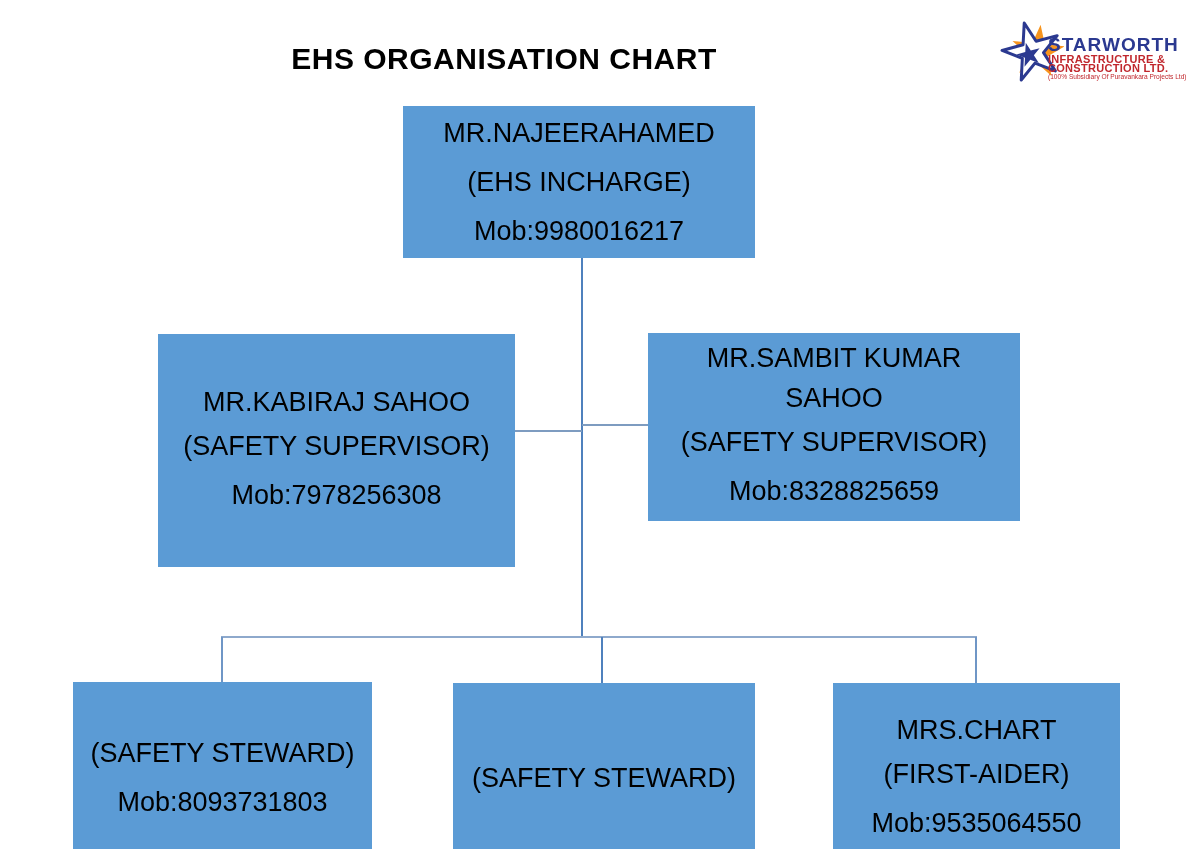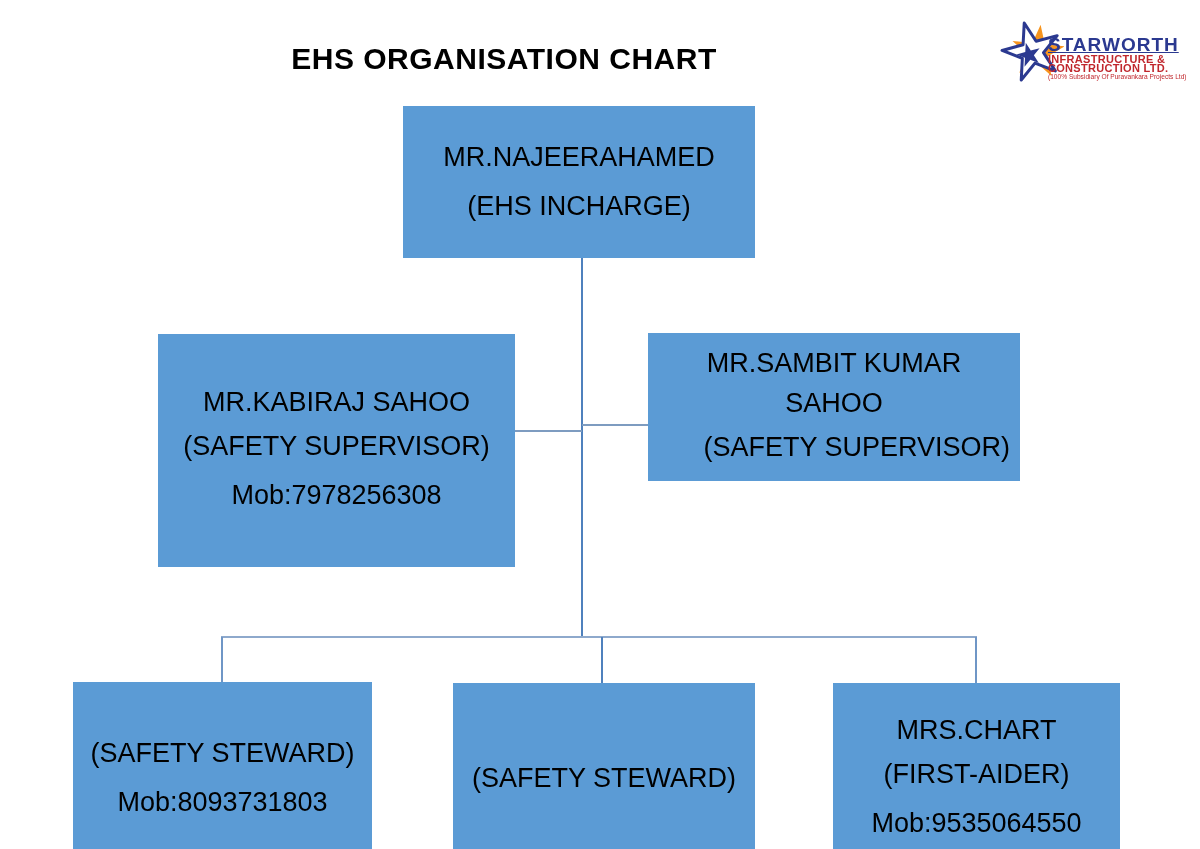--- a/index.html
+++ b/index.html
@@ -18,21 +18,21 @@
     font-weight:bold;
     letter-spacing:0.5px;
     color:#000000;
   }
   
   .logo { position:absolute; top:18px; left:1000px; width:190px; height:66px; }
   .logo-star { position:absolute; left:0; top:2px; width:64px; height:64px; }
   .logo-text { position:absolute; left:48px; top:16px; width:142px; }
   .logo-name {
     font-size:19px; font-weight:bold; letter-spacing:1px;
-    color:#2B3990; line-height:21px;text-decoration:underline;
+    color:#2B3990; line-height:21px;
   }
   .logo-tagline {
     font-size:11px; font-weight:bold; letter-spacing:0.3px;
     color:#C0272D; line-height:9px;
   }
   .logo-subtext {
     font-size:6.6px; color:#C0272D; line-height:8px;
   }
   
   .org-box {
@@ -44,21 +44,21 @@
     justify-content:center;
     align-items:center;
     text-align:center;
     padding:6px 10px;
   }
   .org-box .name { font-size:27px; line-height:40px; }
   .org-box .role { font-size:27px; line-height:49px; }
   .org-box .mobile { font-size:27px; line-height:49px; }
   .box-ehs      { left:403px; top:106px; width:352px; height:152px; }
   .box-sup1     { left:158px; top:334px; width:357px; height:233px; }
-  .box-sup2     { left:648px; top:333px; width:372px; height:148px;align-items:flex-end; }
+  .box-sup2     { left:648px; top:333px; width:372px; height:188px; }
   .box-steward1 { left:73px;  top:682px; width:299px; height:192px; }
   .box-steward2 { left:453px; top:683px; width:302px; height:191px; }
   .box-aider    { left:833px; top:683px; width:287px; height:191px; }
   .box-ehs .name, .box-ehs .role, .box-ehs .mobile { line-height:49px; }
   .box-steward1 .name { line-height:38px; }
   
   .connector { position:absolute; background:#7E9CC0; }
   .connector.v-main { left:581px; top:258px; width:2px; height:380px; background:#4F81BD; }
   .connector.h-left  { left:515px; top:430px; width:67px; height:2px; }
   .connector.h-right { left:582px; top:424px; width:66px; height:2px; }
@@ -92,31 +92,33 @@
 <div class="connector h-left"></div>
 <div class="connector h-right"></div>
 <div class="connector h-bottom"></div>
 <div class="connector drop-left"></div>
 <div class="connector drop-mid"></div>
 <div class="connector drop-right"></div>
 
 <div class="org-box box-ehs">
   <div class="name">MR.NAJEERAHAMED</div>
   <div class="role">(EHS INCHARGE)</div>
+  <div class="mobile">Mob:9980016217</div>
 </div>
 
 <div class="org-box box-sup1">
   <div class="name">MR.KABIRAJ SAHOO</div>
   <div class="role">(SAFETY SUPERVISOR)</div>
   <div class="mobile">Mob:7978256308</div>
 </div>
 
 <div class="org-box box-sup2">
   <div class="name">MR.SAMBIT KUMAR SAHOO</div>
   <div class="role">(SAFETY SUPERVISOR)</div>
+  <div class="mobile">Mob:8328825659</div>
 </div>
 
 <div class="org-box box-steward1">
   <div class="role">(SAFETY STEWARD)</div>
   <div class="mobile">Mob:8093731803</div>
 </div>
 
 <div class="org-box box-steward2">
   <div class="role">(SAFETY STEWARD)</div>
 </div>

